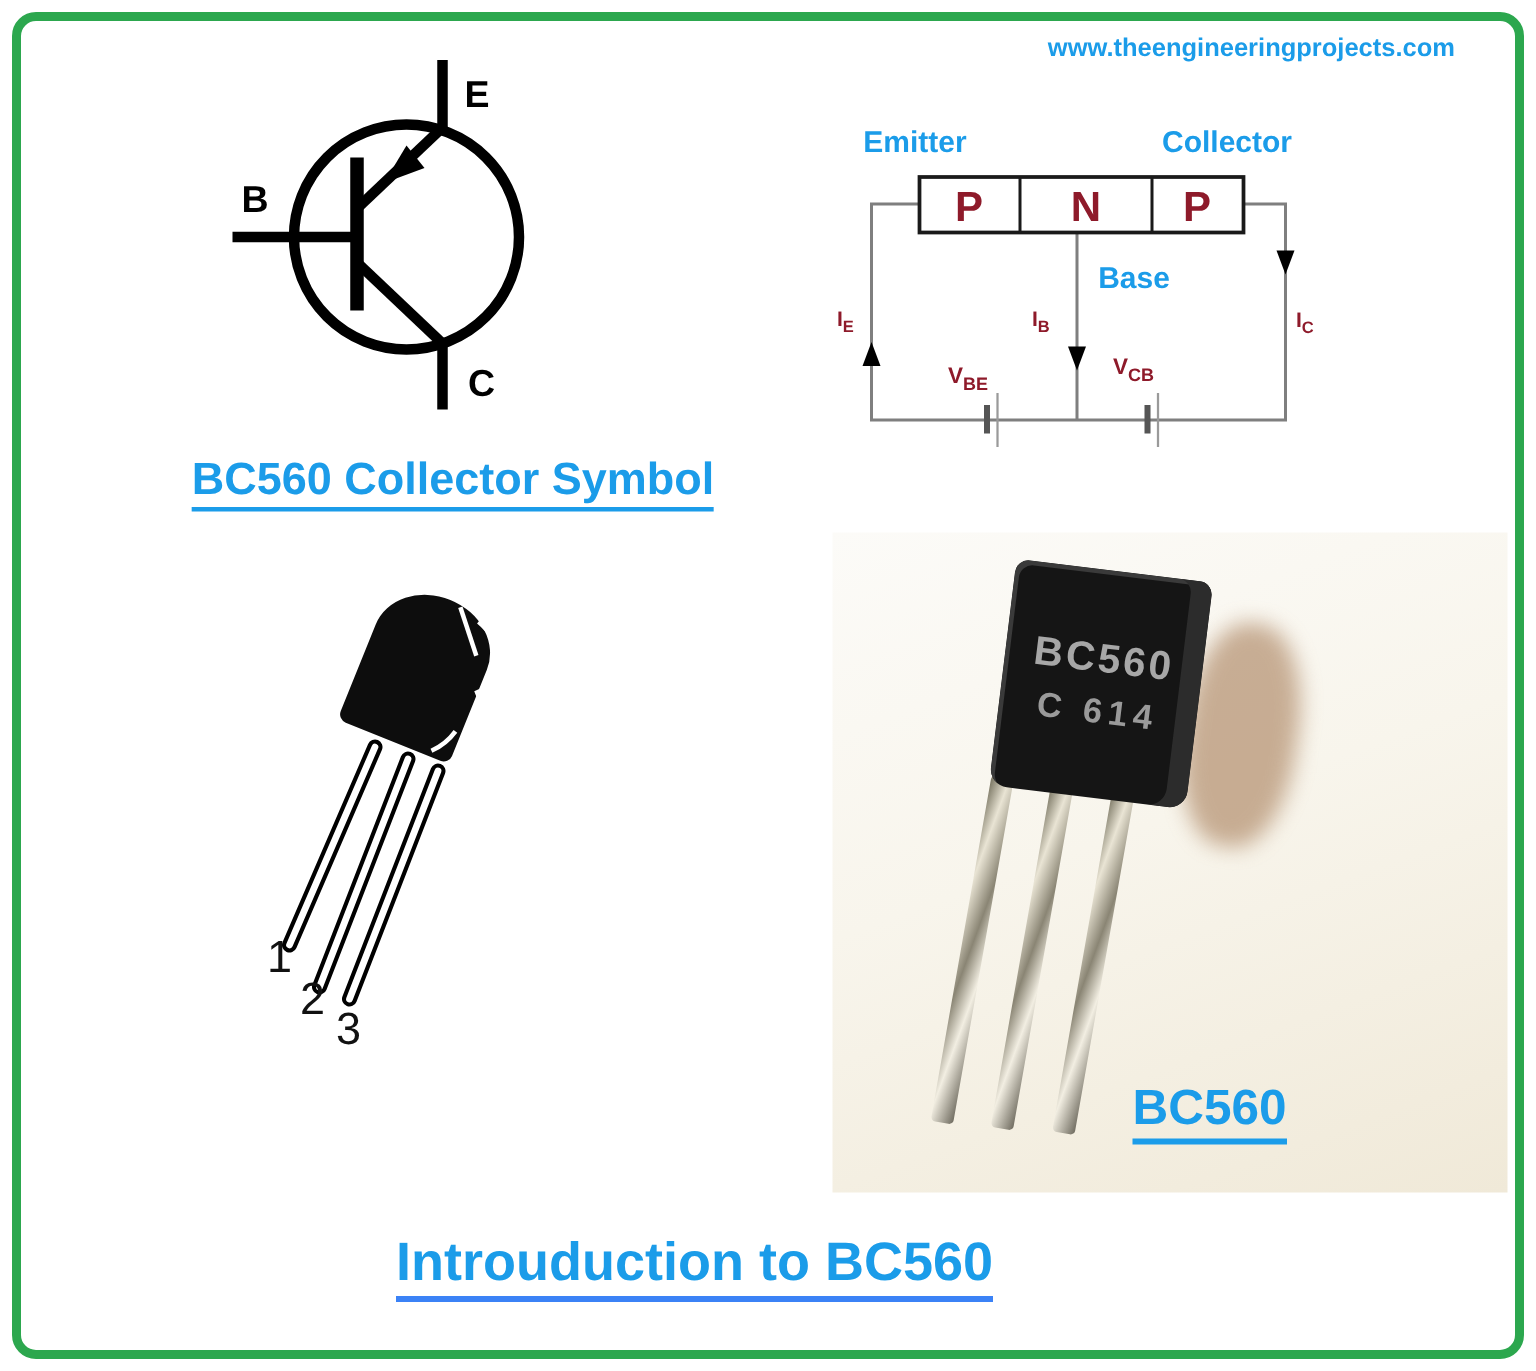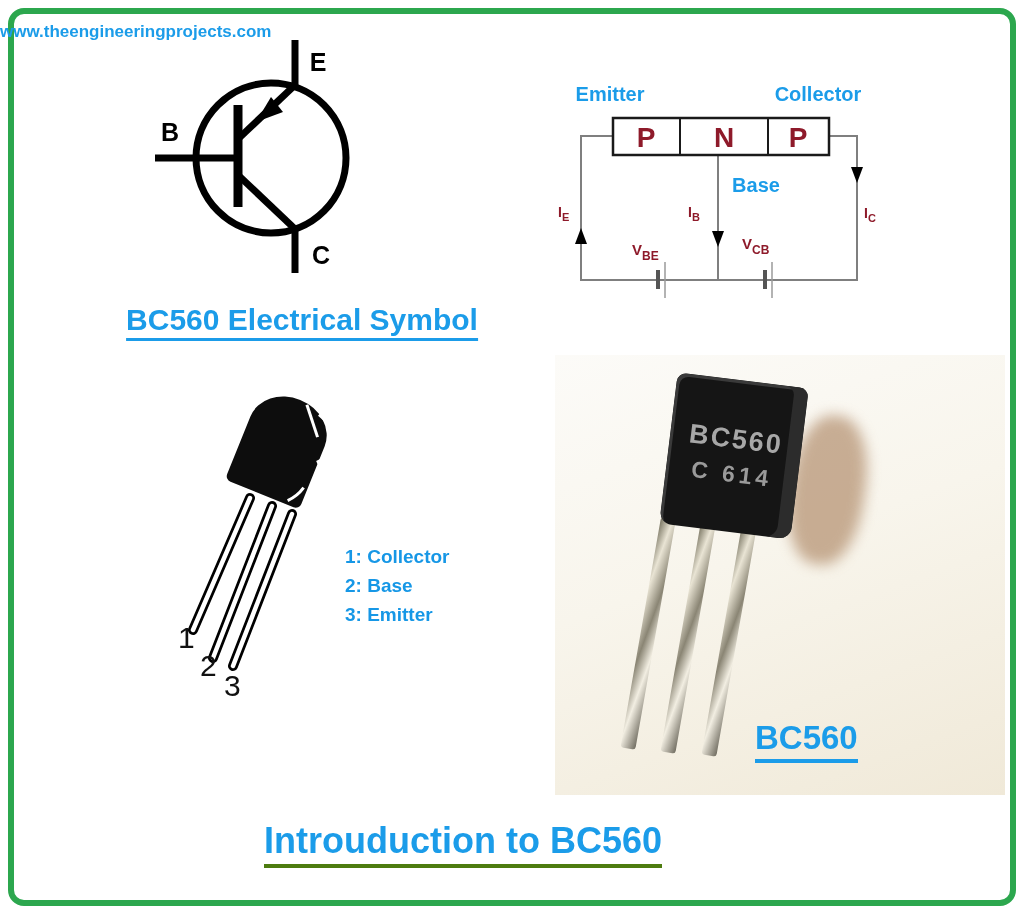--- a/index.html
+++ b/index.html
@@ -1,26 +1,26 @@
 <!DOCTYPE html>
 <html><head>
 <meta charset="utf-8">
 <style>
   html,body{margin:0;padding:0;background:#fff;}
   #page{position:relative;width:1024px;height:914px;background:#ffffff;overflow:hidden;
         font-family:"Liberation Sans",sans-serif;}
   .frame{position:absolute;top:8px;left:8px;right:8px;bottom:8px;border:6px solid #2ca74e;
          border-radius:16px;pointer-events:none;}
-  .url{position:absolute;top:22px;left:0;width:970px;text-align:left;
+  .url{position:absolute;top:22px;left:0;width:970px;text-align:right;
        color:#1b9ce9;font-weight:bold;font-size:17px;}
   .abs{position:absolute;}
   .caption{position:absolute;transform:translateX(-50%);color:#1b9ce9;font-weight:bold;
            font-size:30px;border-bottom:3px solid #1b9ce9;padding-bottom:1px;white-space:nowrap;}
   .footer-title{position:absolute;transform:translateX(-50%);color:#1b9ce9;font-weight:bold;
-           font-size:36px;border-bottom:4px solid #4d7c0f;padding-bottom:2px;white-space:nowrap;}
+           font-size:36px;border-bottom:4px solid #3b82f6;padding-bottom:2px;white-space:nowrap;}
   .legend{position:absolute;left:345px;top:542px;color:#1697e6;font-weight:bold;
           font-size:19px;line-height:29px;}
   
   .photo{position:absolute;left:555px;top:355px;width:450px;height:440px;
          background:linear-gradient(160deg,#fcfbf8 0%,#f8f5ec 45%,#f0e9d8 100%);}
   .photo-shadow{position:absolute;left:235px;top:60px;width:75px;height:150px;border-radius:45%;
          background:#ad8663;opacity:.65;filter:blur(7px);transform:rotate(8deg);}
   .photo-body{position:absolute;left:113px;top:25px;width:132px;height:152px;background:#151515;
          border-radius:9px 9px 12px 12px;transform:rotate(7deg);
          box-shadow:inset -14px 0 0 #2c2c2c, inset 3px 3px 0 #3a3a3a;
@@ -82,21 +82,21 @@
 
     <text x="82" y="180" font-size="15" font-weight="bold" fill="#8e1a2a"><tspan>V</tspan><tspan dy="5" font-size="12">BE</tspan></text>
     <text x="192" y="174" font-size="15" font-weight="bold" fill="#8e1a2a"><tspan>V</tspan><tspan dy="5" font-size="12">CB</tspan></text>
 
     <line x1="108" y1="195" x2="108" y2="214" stroke="#555" stroke-width="4"></line>
     <line x1="115" y1="187" x2="115" y2="223" stroke="#9a9a9a" stroke-width="1.5"></line>
     <line x1="215" y1="195" x2="215" y2="214" stroke="#555" stroke-width="4"></line>
     <line x1="222" y1="187" x2="222" y2="223" stroke="#9a9a9a" stroke-width="1.5"></line>
   </svg>
 
-  <div class="caption" style="left:302px;top:303px;">BC560 Electrical Symbol</div>
+  <div class="caption" style="left:302px;top:303px;">BC560 Collector Symbol</div>
 
   <svg class="abs" style="left:140px;top:390px;" width="260" height="330" viewBox="0 0 260 330">
 
     <g stroke-linecap="round">
       <line x1="110" y1="108" x2="53" y2="240" stroke="#000" stroke-width="10"></line>
       <line x1="132" y1="116" x2="73" y2="268" stroke="#000" stroke-width="10"></line>
       <line x1="152" y1="124" x2="93" y2="276" stroke="#000" stroke-width="10"></line>
       <line x1="110" y1="108" x2="53" y2="240" stroke="#fff" stroke-width="4.5"></line>
       <line x1="132" y1="116" x2="73" y2="268" stroke="#fff" stroke-width="4.5"></line>
       <line x1="152" y1="124" x2="93" y2="276" stroke="#fff" stroke-width="4.5"></line>
@@ -106,25 +106,20 @@
       <path d="M100,40 a40,34 0 0 1 80,0 v62 a6,6 0 0 1 -6,6 h-68 a6,6 0 0 1 -6,-6 z" fill="#0d0d0d"></path>
       <path d="M163,12 a40,30 0 0 1 16,46" fill="none" stroke="#fff" stroke-width="4"></path>
       <path d="M148,8 l22,26" stroke="#fff" stroke-width="3"></path>
       <path d="M176,86 a40,40 0 0 1 -10,18" fill="none" stroke="#fff" stroke-width="3"></path>
     </g>
     <text x="38" y="258" font-size="30" fill="#111">1</text>
     <text x="60" y="286" font-size="30" fill="#111">2</text>
     <text x="84" y="306" font-size="30" fill="#111">3</text>
   </svg>
 
-  <div class="legend">
-    <div>1: Collector</div>
-    <div>2: Base</div>
-    <div>3: Emitter</div>
-  </div>
 
   <div class="photo">
     <div class="photo-shadow"></div>
     <div class="leg" style="left:106px;top:163px;"></div>
     <div class="leg" style="left:146px;top:167px;"></div>
     <div class="leg" style="left:187px;top:170px;"></div>
     <div class="photo-body">
       <div class="marking1">BC560</div>
       <div class="marking2">C 614</div>
     </div>

